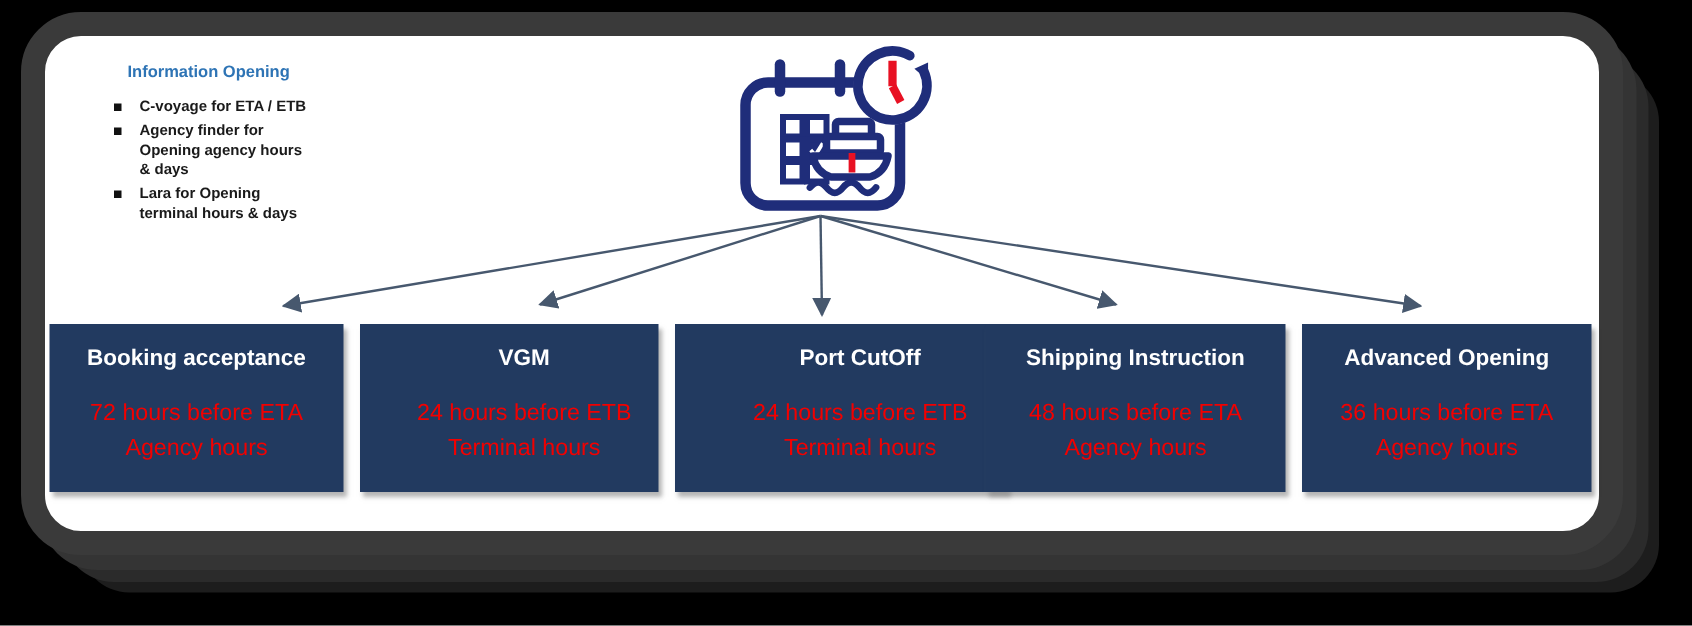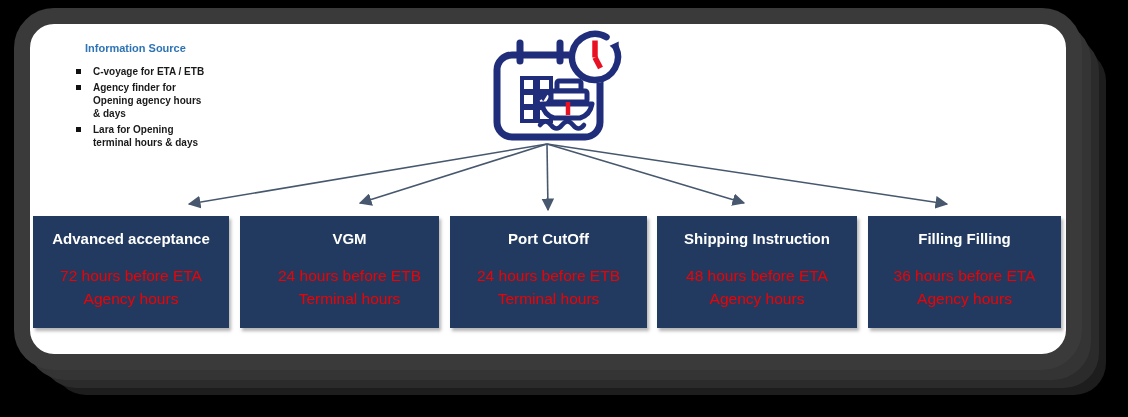--- a/index.html
+++ b/index.html
@@ -44,21 +44,21 @@
   .milestone-red{margin-top:17px;font-size:15.5px;font-weight:normal;color:#F20000;line-height:23px;}
 </style>
 </head>
 <body>
 
 <div class="frame"></div>
 
 <div class="canvas">
 
   <div class="info-panel">
-    <div class="info-title">Information Source</div>
+    <div class="info-title">Information Opening</div>
     <ul class="info-list">
       <li>C-voyage for ETA / ETB</li>
       <li>Agency finder for
 Opening agency hours
 &amp; days</li>
       <li>Lara for Opening
 terminal hours &amp; days</li>
     </ul>
   </div>
 
@@ -97,52 +97,52 @@
       </marker>
     </defs>
     <line x1="547" y1="144" x2="189" y2="204" stroke="#47586E" stroke-width="1.6" marker-end="url(#ah)"></line>
     <line x1="547" y1="144" x2="360" y2="203" stroke="#47586E" stroke-width="1.6" marker-end="url(#ah)"></line>
     <line x1="547" y1="144" x2="548" y2="210" stroke="#47586E" stroke-width="1.6" marker-end="url(#ah)"></line>
     <line x1="547" y1="144" x2="744" y2="203" stroke="#47586E" stroke-width="1.6" marker-end="url(#ah)"></line>
     <line x1="547" y1="144" x2="947" y2="204" stroke="#47586E" stroke-width="1.6" marker-end="url(#ah)"></line>
   </svg>
 
   <div class="milestone-box" style="left:33px;width:196px;">
-    <div class="milestone-title">Advanced acceptance</div>
+    <div class="milestone-title">Booking acceptance</div>
     <div class="milestone-red">
       <div>72 hours before ETA</div>
       <div>Agency hours</div>
     </div>
   </div>
 
   <div class="milestone-box" style="left:240px;width:179px;padding-left:20px;">
     <div class="milestone-title">VGM</div>
     <div class="milestone-red">
       <div>24 hours before ETB</div>
       <div>Terminal hours</div>
     </div>
   </div>
 
-  <div class="milestone-box" style="left:450px;width:197px;">
+  <div class="milestone-box" style="left:450px;width:197px;padding-left:25px;">
     <div class="milestone-title">Port CutOff</div>
     <div class="milestone-red">
       <div>24 hours before ETB</div>
       <div>Terminal hours</div>
     </div>
   </div>
 
   <div class="milestone-box" style="left:657px;width:200px;text-align:center;">
     <div class="milestone-title">Shipping Instruction</div>
     <div class="milestone-red">
       <div>48 hours before ETA</div>
       <div>Agency hours</div>
     </div>
   </div>
 
   <div class="milestone-box" style="left:868px;width:193px;">
-    <div class="milestone-title">Filling Filling</div>
+    <div class="milestone-title">Advanced Opening</div>
     <div class="milestone-red">
       <div>36 hours before ETA</div>
       <div>Agency hours</div>
     </div>
   </div>
 
 </div>
 
 </body></html>

